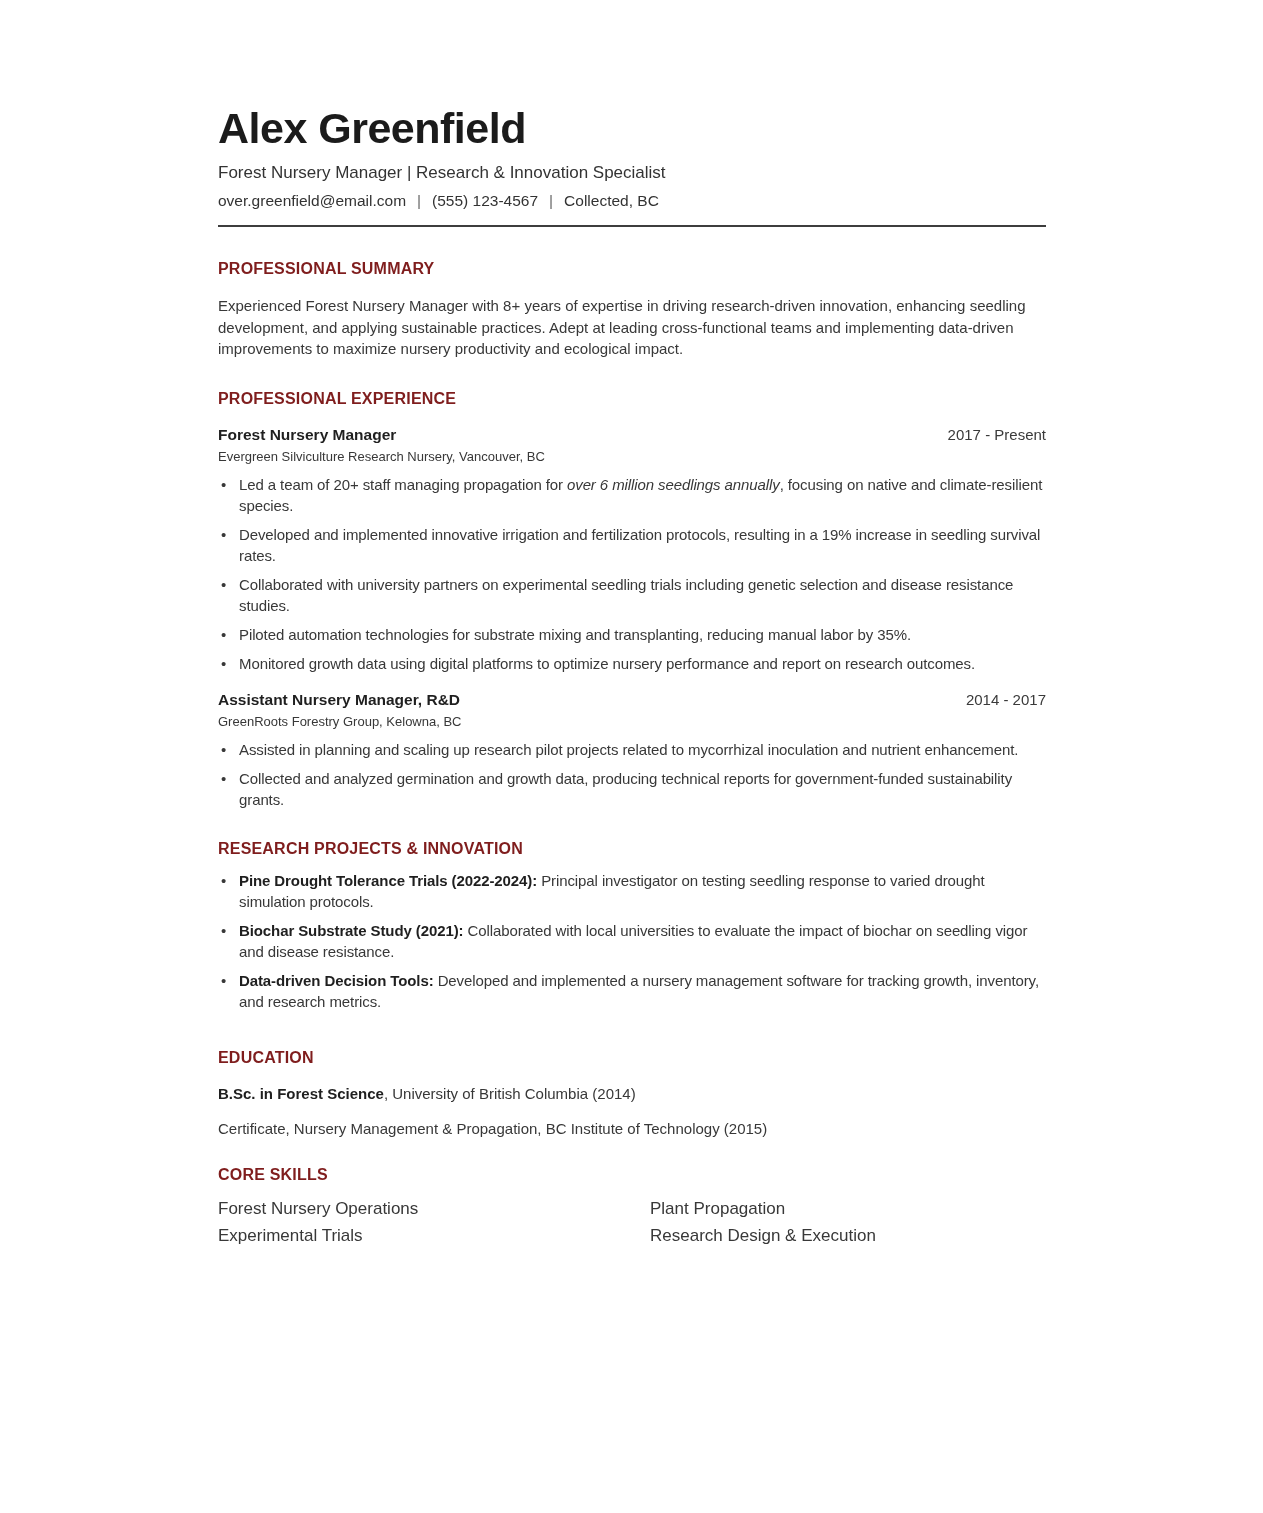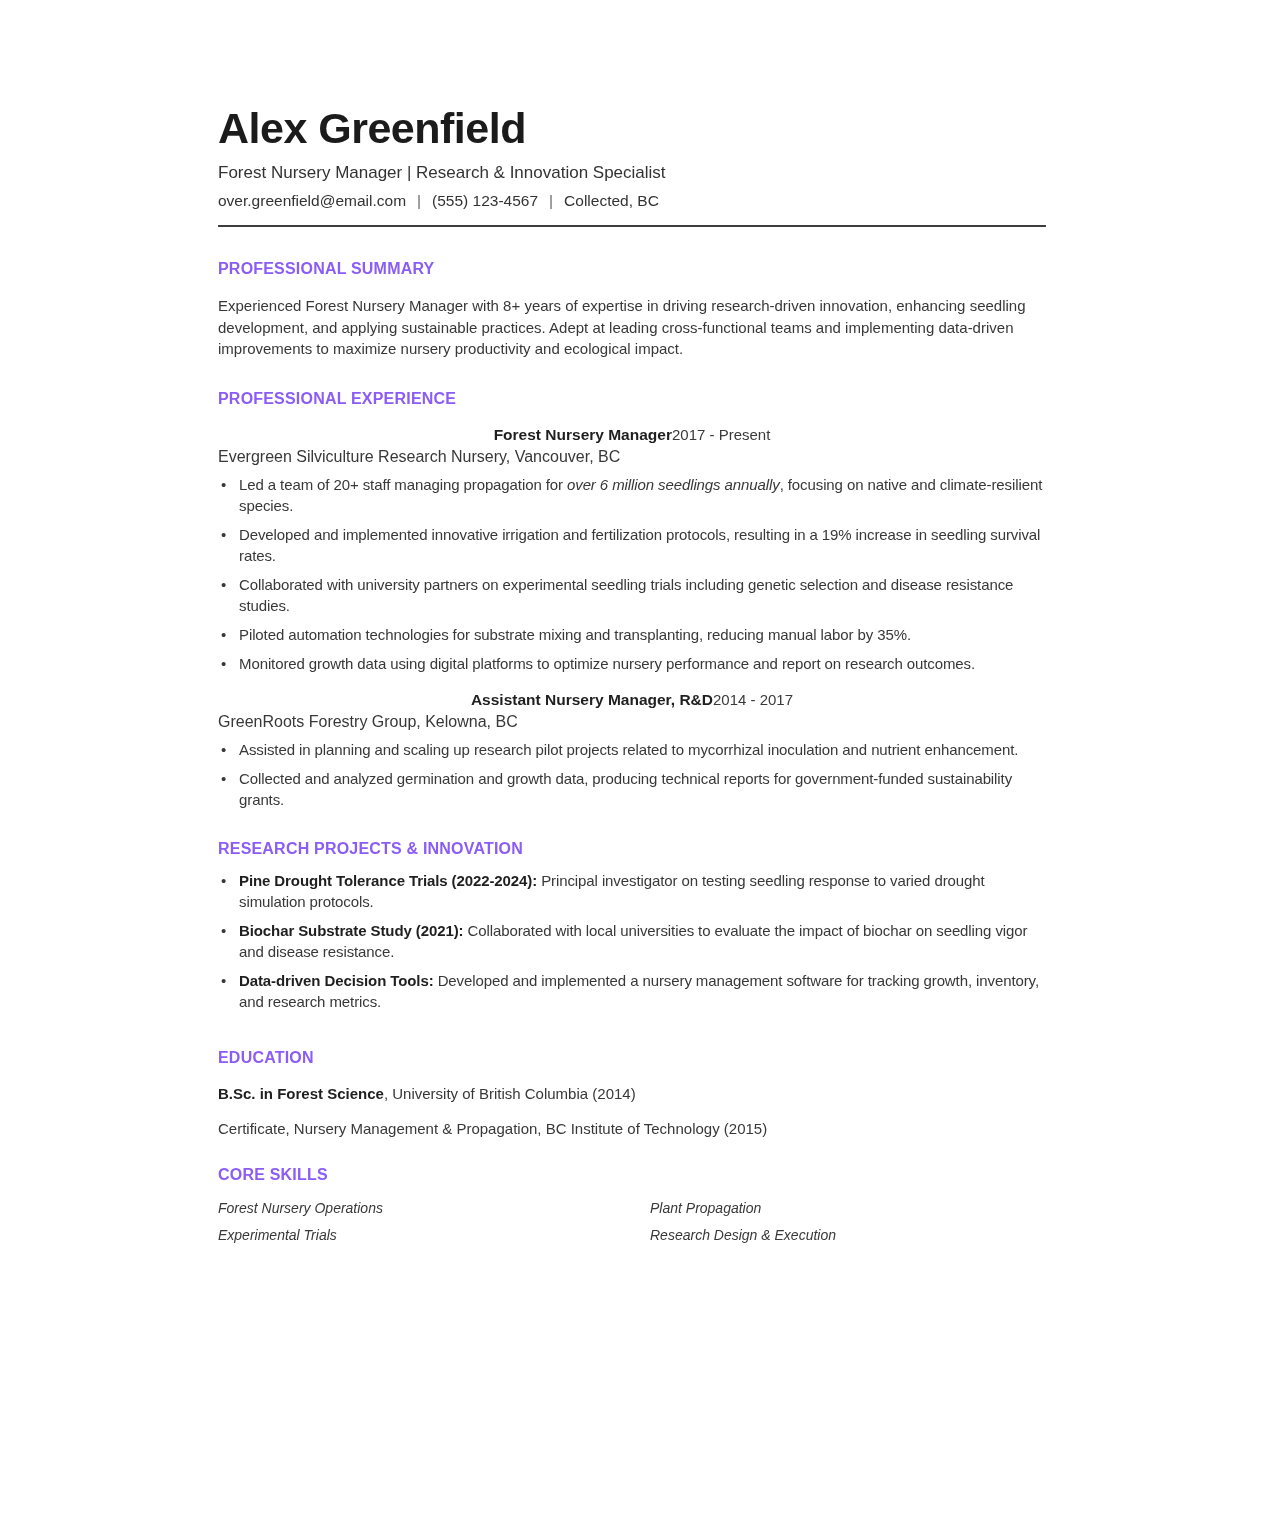--- a/index.html
+++ b/index.html
@@ -19,37 +19,37 @@
     font-size: 43px; font-weight: 700; letter-spacing: -0.5px;
     color: #1b1b1b; line-height: 48px;
   }
   .job-title-line { margin-top: 10px; font-size: 17px; line-height: 21px; color: #333333; }
   .contact-line { margin-top: 8px; font-size: 15.5px; line-height: 20px; color: #333333; }
   .contact-sep { color: #6b6b6b; padding: 0 11px; }
   .rule { margin-top: 14px; height: 0; border: none; border-top: 2px solid #3d3d3d; }
 
   
   h2.section-heading {
-    font-size: 16px; font-weight: 700; color: #8b5cf6;
+    font-size: 16px; font-weight: 700; color: #7f1d1d;
     letter-spacing: 0.2px; line-height: 19px;
   }
   .sec-summary h2 { margin-top: 32px; }
   .sec-experience h2 { margin-top: 29px; }
   .sec-research h2 { margin-top: 29px; }
   .sec-education h2 { margin-top: 36px; }
   .sec-skills h2 { margin-top: 26px; }
 
   .summary-text { margin-top: 17px; font-size: 15px; line-height: 21.5px; }
 
   
-  .job-header { display: flex; justify-content: center; align-items: baseline; margin-top: 17px; }
+  .job-header { display: flex; justify-content: space-between; align-items: baseline; margin-top: 17px; }
   .job-header.second { margin-top: 16px; }
   .job-role { font-size: 15.5px; font-weight: 700; color: #1f1f1f; line-height: 20px; }
   .job-dates { font-size: 15px; color: #3a3a3a; line-height: 20px; }
-  .job-company { margin-top: 2px; font-size: 16px; line-height: 20px; }
+  .job-company { margin-top: 2px; font-size: 13px; line-height: 20px; }
 
   
   ul.bullets { list-style: none; margin-top: 7px; }
   ul.bullets.research-list { margin-top: 12px; }
   ul.bullets li {
     position: relative; padding-left: 21px;
     font-size: 15px; line-height: 21px; letter-spacing: -0.1px;
     margin-bottom: 8px;
   }
   ul.bullets li::before {
@@ -64,21 +64,21 @@
   .edu-entry.first { margin-top: 16px; }
   .edu-entry.second { margin-top: 14px; }
   .edu-degree { font-weight: 700; color: #1f1f1f; }
 
   
   .skills-grid {
     margin-top: 14px;
     display: grid; grid-template-columns: 432px 1fr; column-gap: 0;
     row-gap: 6px;
   }
-  .skill-item { font-size: 14px; line-height: 21px; font-style: italic; }
+  .skill-item { font-size: 17px; line-height: 21px; }
 </style>
 </head>
 <body>
 
 <div class="clip">
   <div class="doc">
 
     <header>
       <h1 class="name">Alex Greenfield</h1>
       <div class="job-title-line">Forest Nursery Manager | Research &amp; Innovation Specialist</div>

